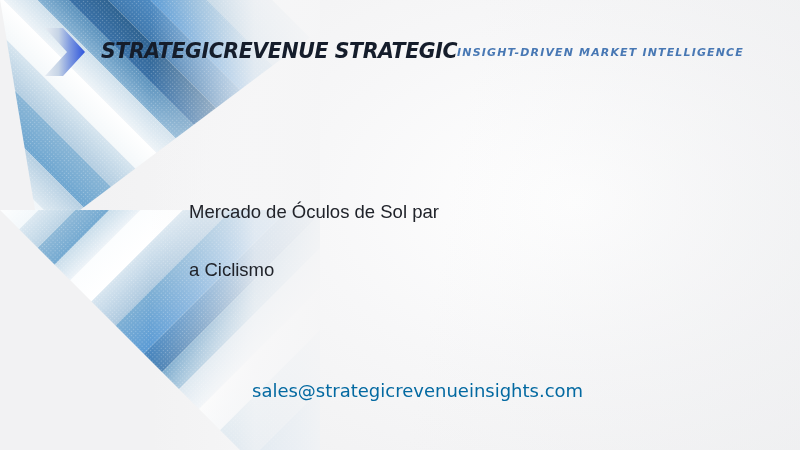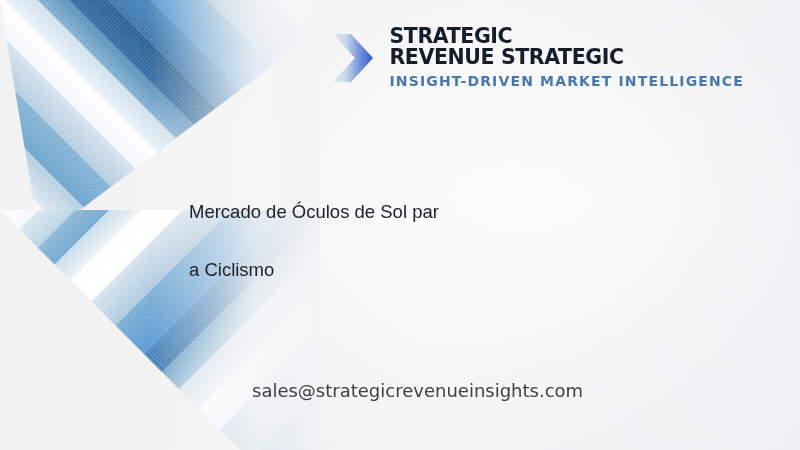--- a/index.html
+++ b/index.html
@@ -92,34 +92,34 @@
   
   .logo {
     position: absolute;
     right: 56px;
     top: 26px;
     display: flex;
     align-items: center;
     gap: 12px;
   }
   .logo-mark { width: 48px; height: 52px; display: block; flex: 0 0 auto; }
-  .logo-text { display: flex; flex-direction: column; }
+  .logo-text { display: flex; flex-direction: row; font-style: italic; }
   .logo-line1, .logo-line2 {
     font-family: "DejaVu Sans", sans-serif;
     font-weight: bold;
     font-size: 20.5px;
     letter-spacing: -0.4px;
     line-height: 1.03;
     color: #151d2b;
     white-space: nowrap;
   }
   .logo-tag {
     margin-top: 5px;
     font-family: "DejaVu Sans", sans-serif;
-    font-size: 14px;
+    font-size: 11px;
     font-weight: bold;
     letter-spacing: 1.15px;
     color: #4878b4;
     white-space: nowrap;
   }
 
   
   .title {
     position: absolute;
     left: 189px;
@@ -132,21 +132,21 @@
     line-height: 1;
   }
   .title .ln2 { display: block; margin-top: 39px; }
 
   .email {
     position: absolute;
     left: 252px;
     top: 380px;
     font-family: "DejaVu Sans", sans-serif;
     font-size: 18px;
-    color: #404040;
+    color: #0369a1;
     white-space: nowrap;
   }
 </style>
 </head>
 <body>
 
 <div id="slide">
 
   <div class="bg-wash"></div>
   <div class="bg-vignette"></div>

